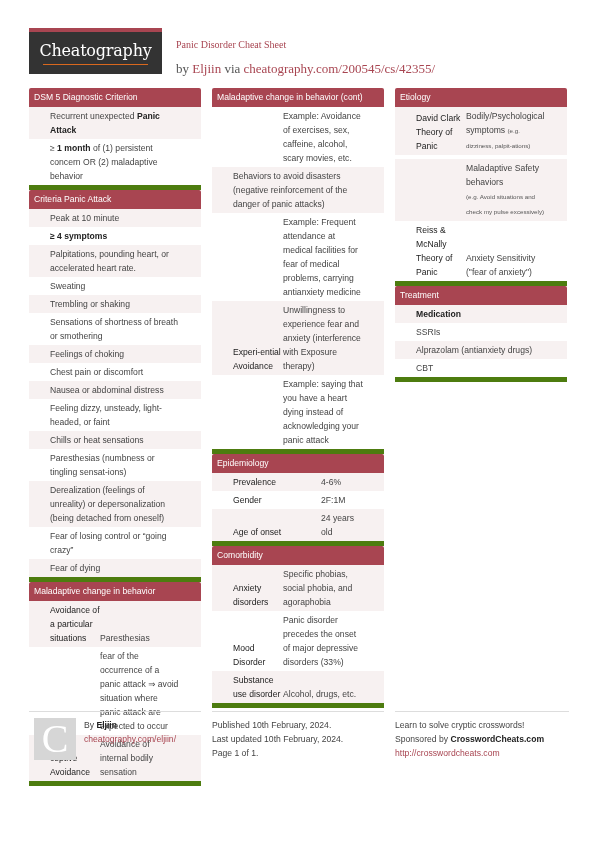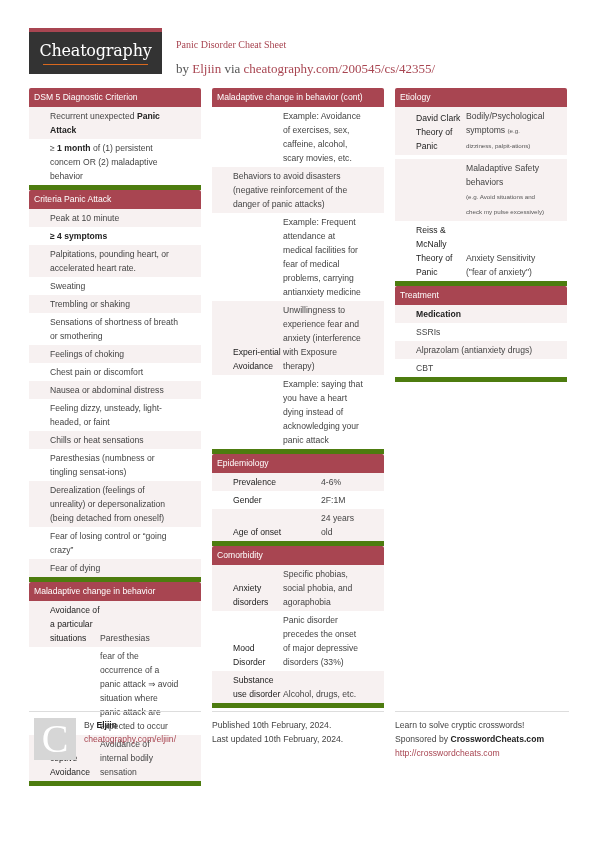--- a/index.html
+++ b/index.html
@@ -195,19 +195,20 @@
   <div class="fcol fcol1">
     <div class="avatar">C</div>
     <div class="author">
       <div><span>By </span><b>Eljiin</b></div>
       <div class="link">cheatography.com/eljiin/</div>
     </div>
   </div>
   <div class="fcol fcol2">
     <div>Published 10th February, 2024.</div>
     <div>Last updated 10th February, 2024.</div>
+    <div>Page 1 of 1.</div>
   </div>
   <div class="fcol fcol3 sponsor">
     <div>Learn to solve cryptic crosswords!</div>
     <div><span>Sponsored by </span><b>CrosswordCheats.com</b></div>
     <div class="link">http://crosswordcheats.com</div>
   </div>
 </div>
 
 </body></html>

